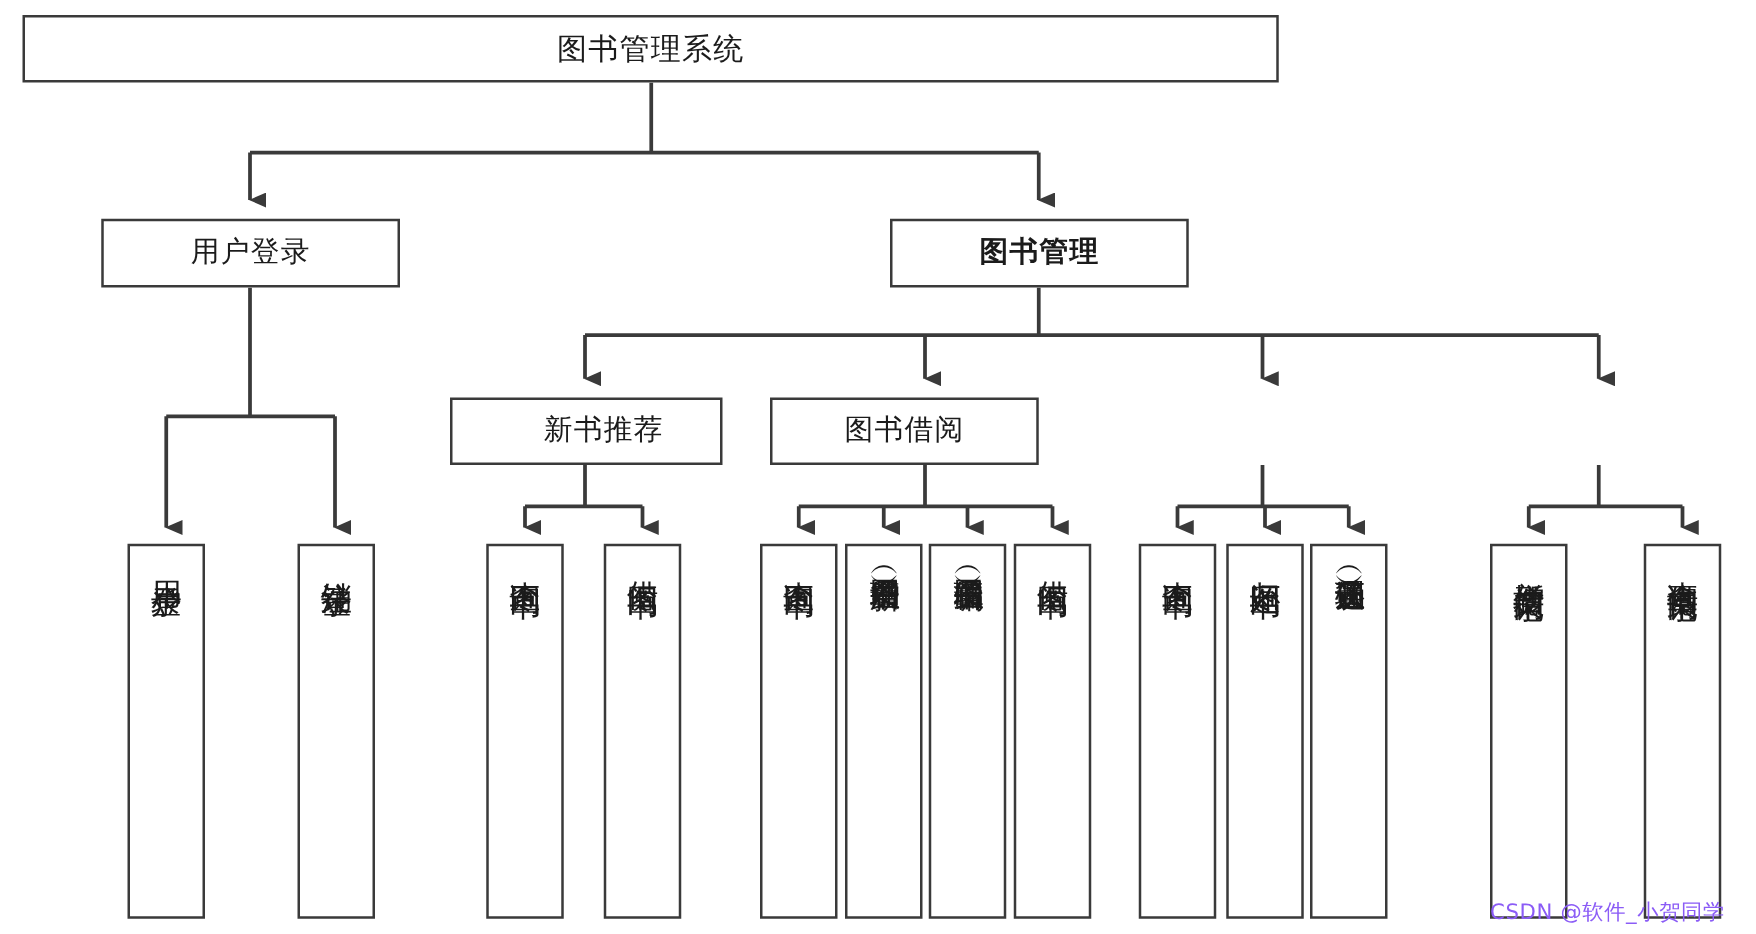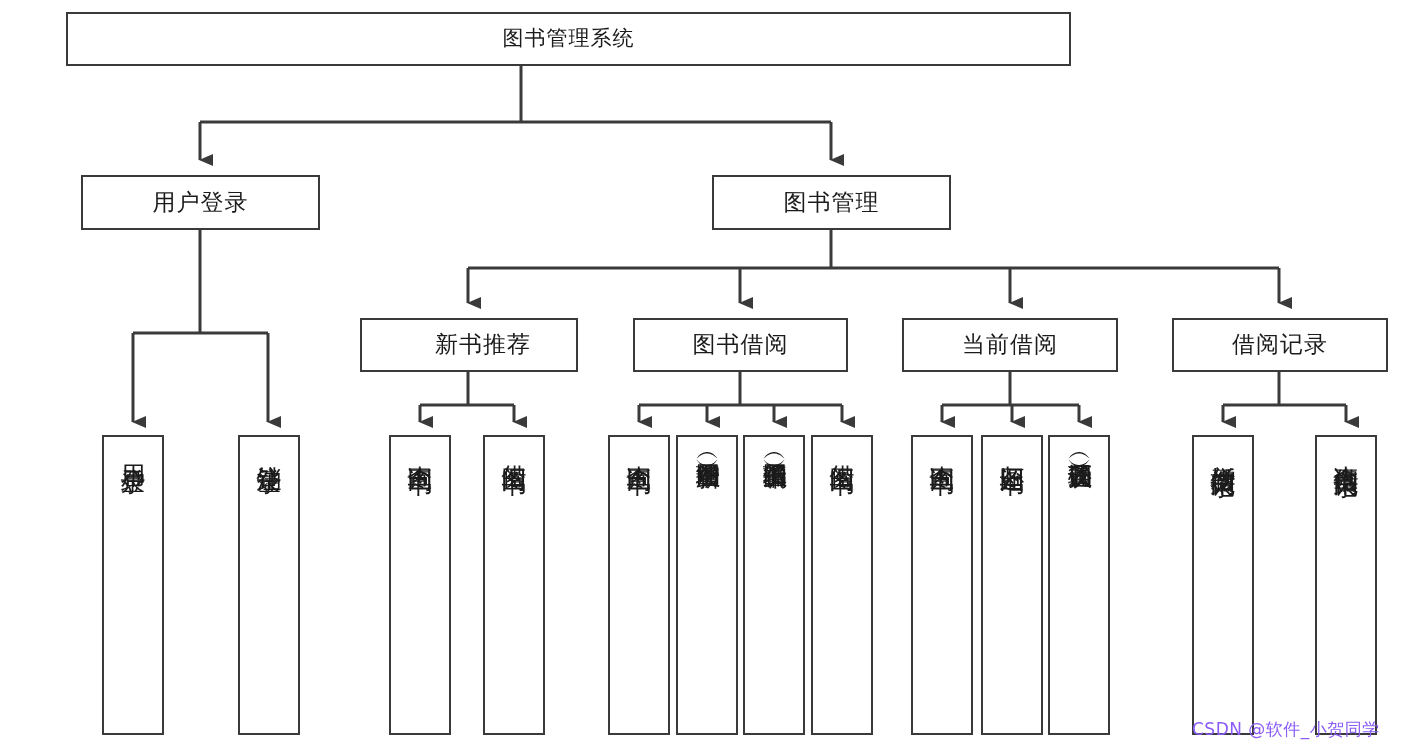--- a/index.html
+++ b/index.html
@@ -27,22 +27,21 @@
     align-items: center;
     justify-content: center;
     color: #1b1b1b;
   }
   .node.h-label {
     font-size: 23px;
     letter-spacing: 1px;
     line-height: 1.2;
   }
   .node.root {
-    font-size: 21px;
-    margin-left: 48px;
+    font-size: 24px;
   }
   
   .node.leaf {
     align-items: flex-start;
     justify-content: center;
     padding-top: 8px;
   }
   .vtext {
     writing-mode: vertical-rl;
     text-orientation: upright;
@@ -128,39 +127,33 @@
   </svg>
 
   <div class="node root h-label" style="left:18px; top:12px; width:1005px; height:54px;">
     <span>图书管理系统</span>
   </div>
 
   <div class="node h-label" style="left:81px; top:175px; width:239px; height:55px;">
     <span>用户登录</span>
   </div>
 
-  <div class="node h-label" style="left:712px; top:175px; width:239px; height:55px;">
+  <div class="node h-label" style="left:712px; top:175px; width:239px; height:55px;font-weight:bold;">
     <span>图书管理</span>
   </div>
 
   <div class="node h-label" style="left:360px; top:318px; width:218px; height:54px;padding-left:28px;">
     <span>新书推荐</span>
   </div>
 
-  <div class="node h-label" style="left:633px; top:318px; width:215px; height:54px;">
+  <div class="node h-label" style="left:616px; top:318px; width:215px; height:54px;">
     <span>图书借阅</span>
   </div>
 
-  <div class="node h-label" style="left:902px; top:318px; width:216px; height:54px;">
-    <span>当前借阅</span>
-  </div>
-
-  <div class="node h-label" style="left:1172px; top:318px; width:216px; height:54px;">
-    <span>借阅记录</span>
-  </div>
+
 
   <div class="node leaf" style="left:102px; top:435px; width:62px; height:300px;">
     <span class="vtext">用户登录</span>
   </div>
 
   <div class="node leaf" style="left:238px; top:435px; width:62px; height:300px;">
     <span class="vtext">注销登录</span>
   </div>
 
   <div class="node leaf" style="left:389px; top:435px; width:62px; height:300px;">

